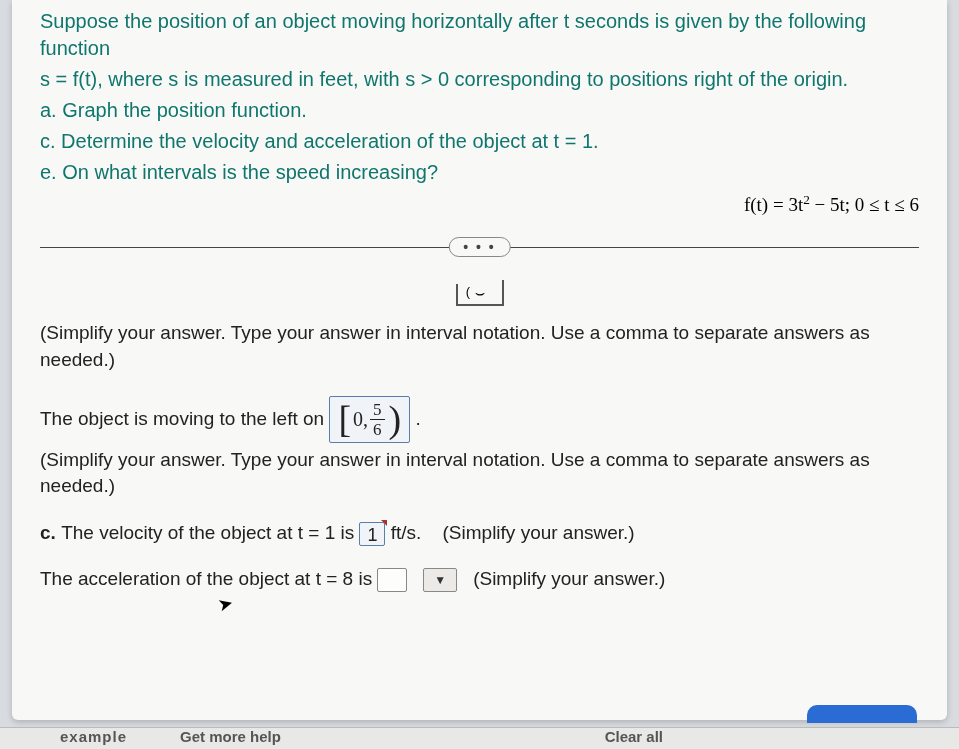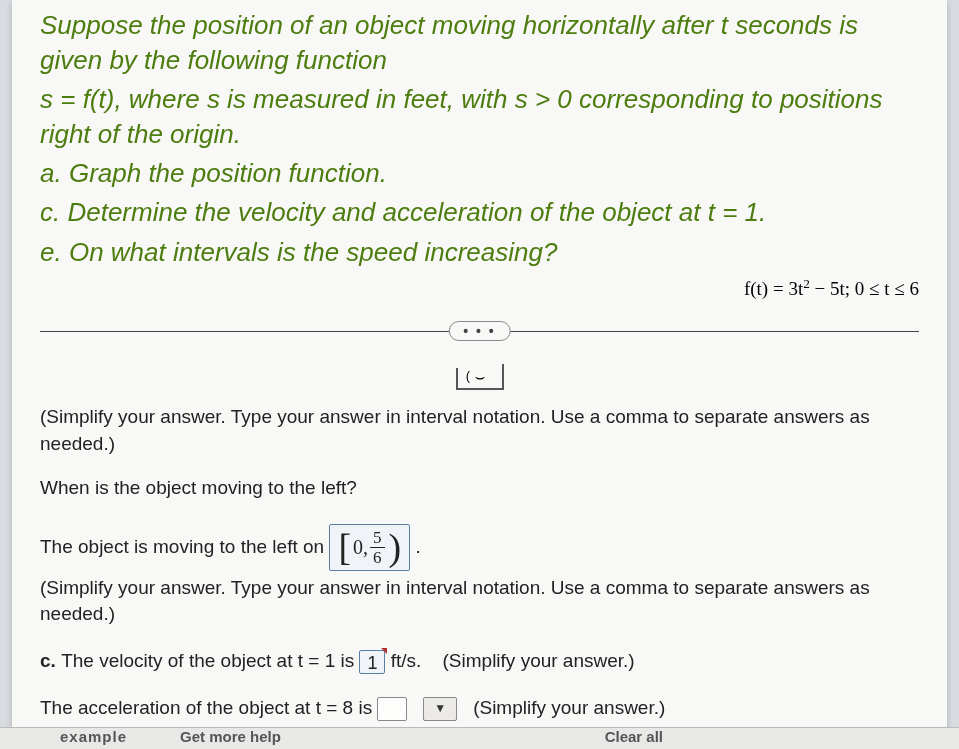--- a/index.html
+++ b/index.html
@@ -14,25 +14,24 @@
   .page {
     background: #f8f8f6;
     margin: 0 12px;
     padding: 8px 28px 20px 28px;
     border-radius: 0 0 6px 6px;
     position: relative;
     min-height: 720px;
     box-shadow: 0 2px 6px rgba(0,0,0,0.2);
   }
   .problem-text {
-    font-size: 26px;
+    font-size: 20px;
     line-height: 1.35;
-    color: #4d7c0f;
+    color: #0f766e;
     margin-bottom: 4px;
-    font-style: italic;
   }
   .eq {
     font-size: 19px;
     padding-left: 36px;
     margin: 6px 0 18px 0;
     font-family: "Times New Roman", serif;
     text-align: right;
   }
   .sup { font-size: 0.7em; vertical-align: super; }
   .divider-row {
@@ -224,21 +223,20 @@
 
   <div class="prev-answer-row">
     <span class="prev-input">
       <span style="font-size:13px;vertical-align:2px;">(</span>
       <span>⌣</span>
     </span>
   </div>
 
   <div class="body-text">(Simplify your answer. Type your answer in interval notation. Use a comma to separate answers as needed.)</div>
 
-  <div class="body-text" style="margin-top:18px;">When is the object moving to the left?</div>
 
   <div class="body-text" style="margin-top:22px;">
     <span>The object is moving to the left on </span>
     <span class="interval-box">
       <span class="lbracket">[</span>
       <span>0,</span>
       <span class="frac">
         <span class="num">5</span>
         <span class="den">6</span>
       </span>

